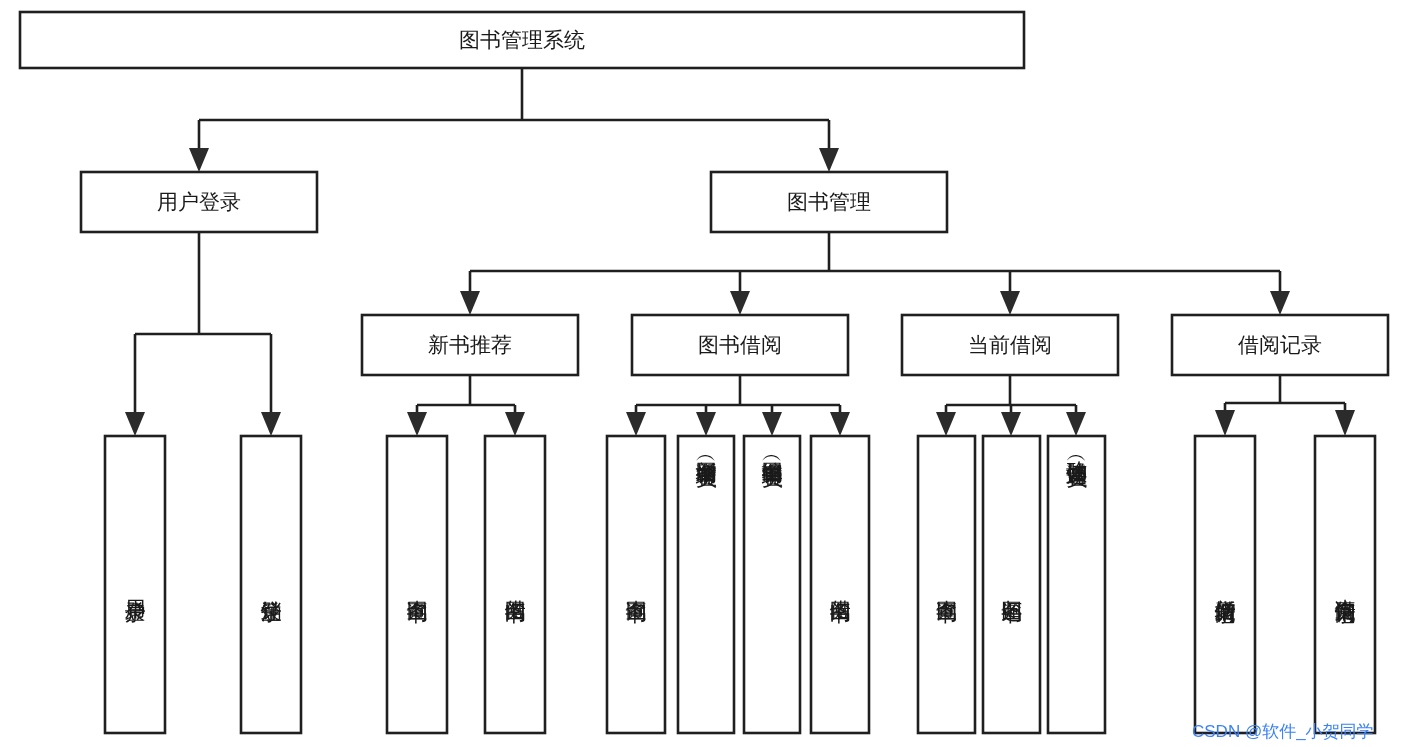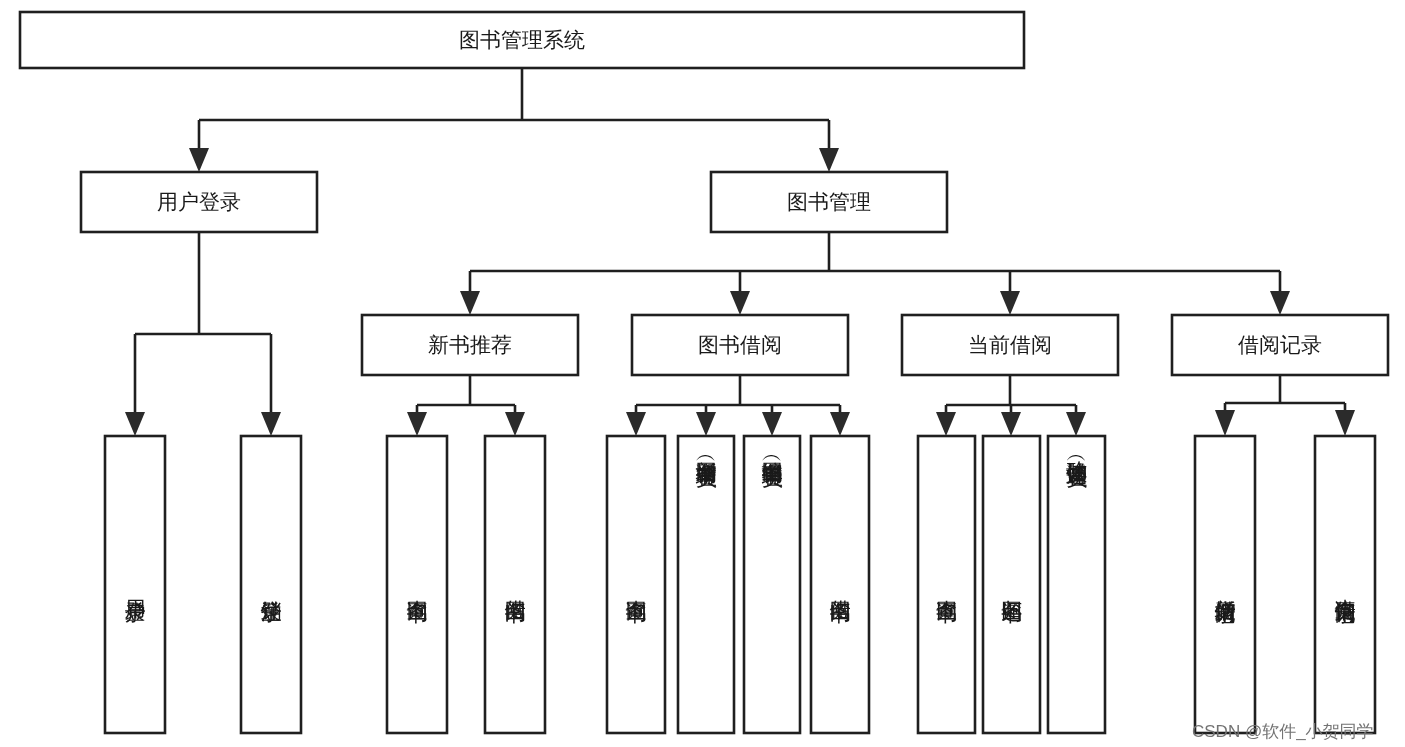--- a/index.html
+++ b/index.html
@@ -62,21 +62,21 @@
     display: flex;
     align-items: center;
     justify-content: center;
     white-space: nowrap;
     pointer-events: none;
   }
   .watermark {
     position: absolute;
     font-family: "Liberation Sans", "DejaVu Sans", sans-serif;
     font-size: 17px;
-    color: #737373;
+    color: #3b82f6;
     white-space: nowrap;
   }
 </style>
 </head>
 <body>
 
 <div id="diagram-root">
 
   <svg class="flow" viewBox="0 0 1405 747" xmlns="http://www.w3.org/2000/svg">
 

